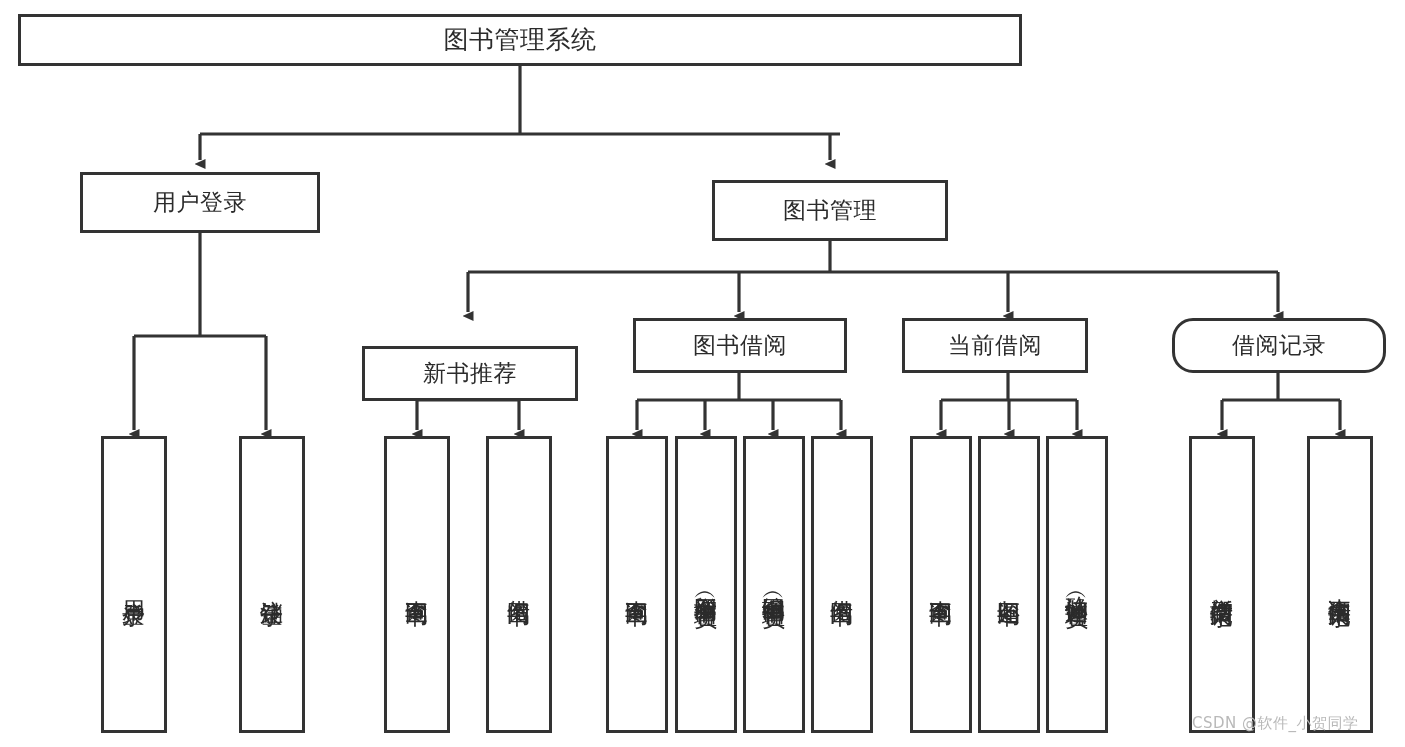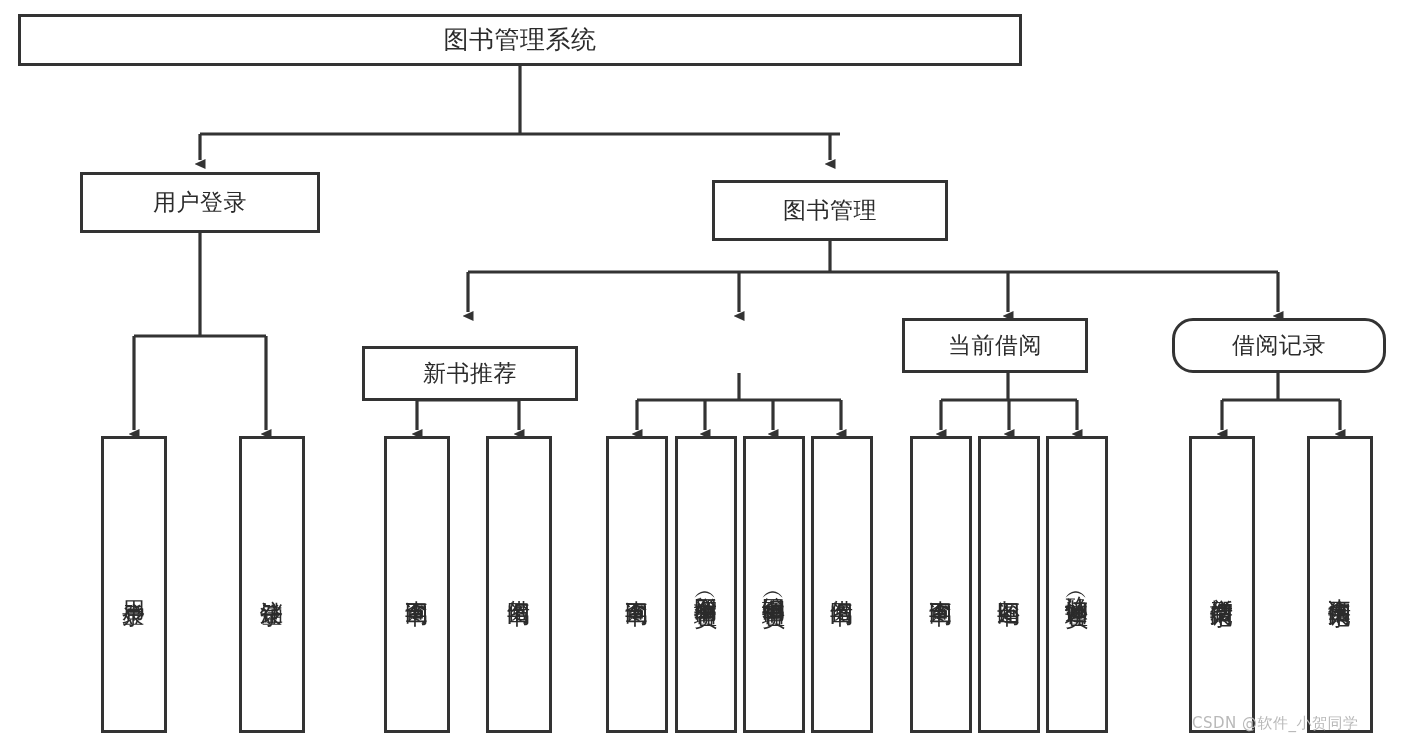--- a/index.html
+++ b/index.html
@@ -135,20 +135,23 @@
   <div class="node level2" style="left:80px; top:172px; width:240px; height:61px;">
     <span class="node-label">用户登录</span>
   </div>
   <div class="node level2" style="left:712px; top:180px; width:236px; height:61px;">
     <span class="node-label">图书管理</span>
   </div>
 
   <div class="node level2" style="left:362px; top:318px; width:216px; height:55px;margin-top:28px;">
     <span class="node-label">新书推荐</span>
   </div>
+  <div class="node level2" style="left:633px; top:318px; width:214px; height:55px;">
+    <span class="node-label">图书借阅</span>
+  </div>
   <div class="node level2" style="left:902px; top:318px; width:186px; height:55px;">
     <span class="node-label">当前借阅</span>
   </div>
   <div class="node level2" style="left:1172px; top:318px; width:214px; height:55px;border-radius:21px;">
     <span class="node-label">借阅记录</span>
   </div>
 
   <div class="node level3" style="left:101px; top:436px; width:66px; height:297px;">
     <span class="node-label">用户登录</span>
   </div>

